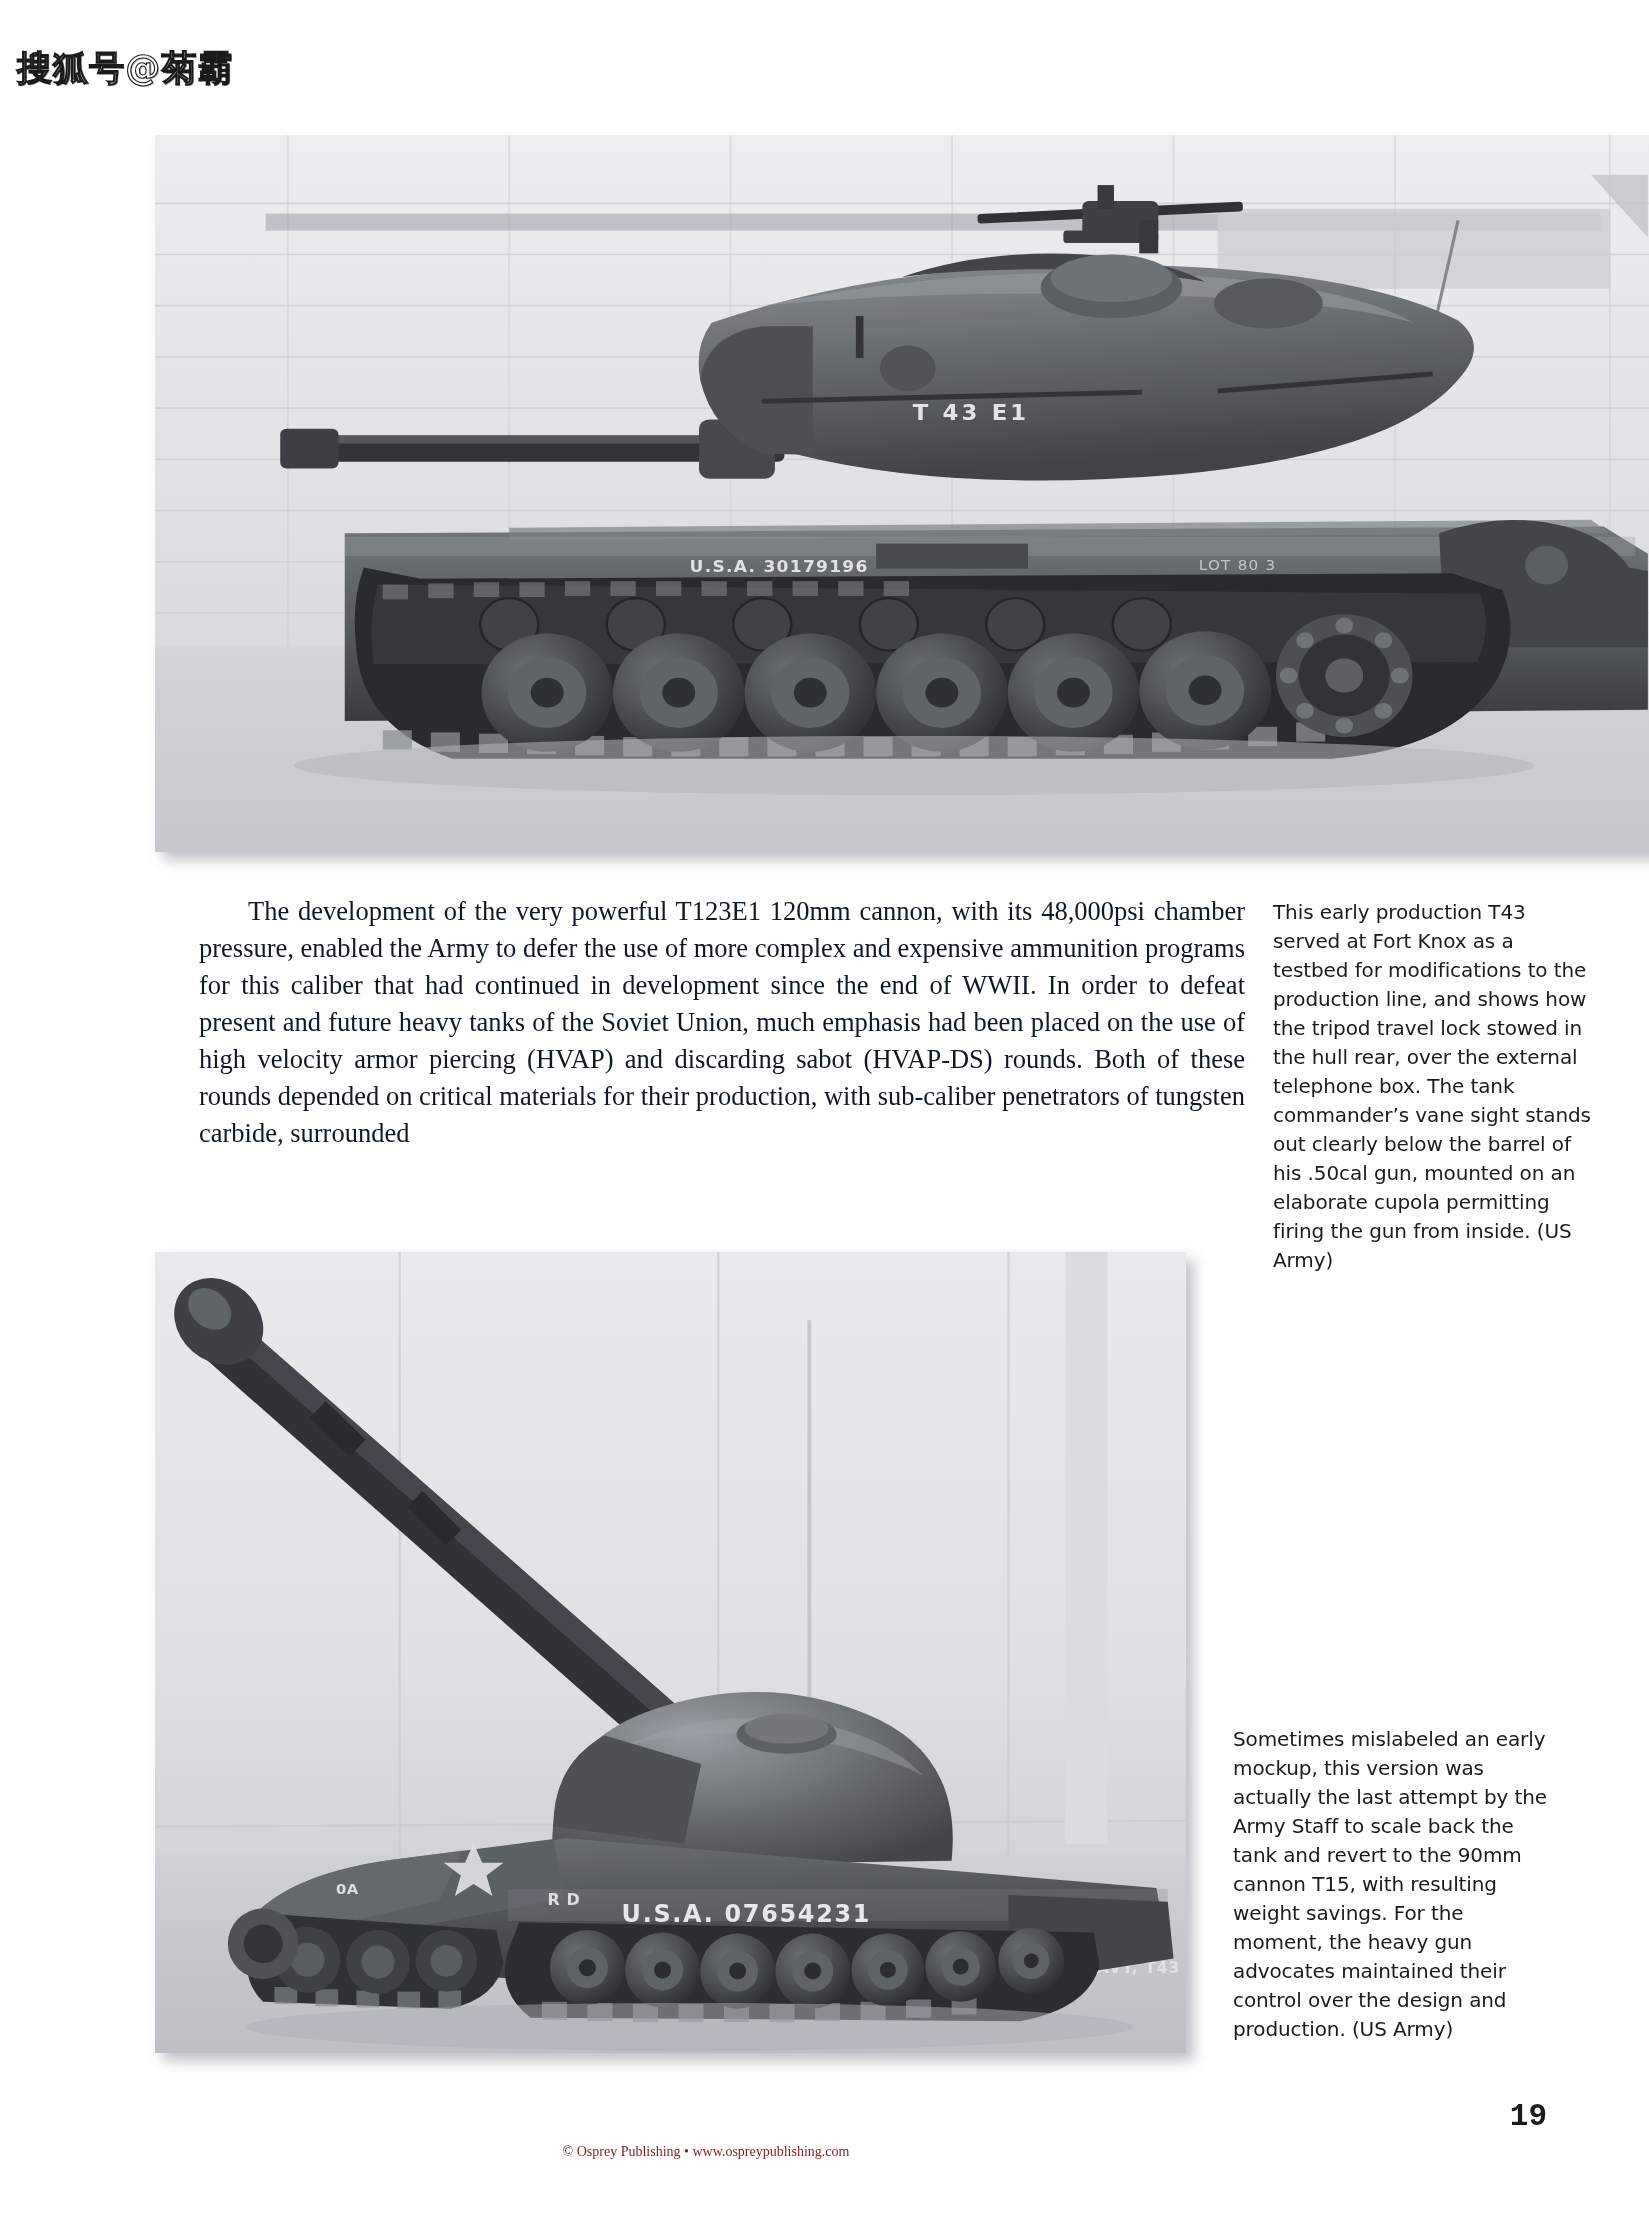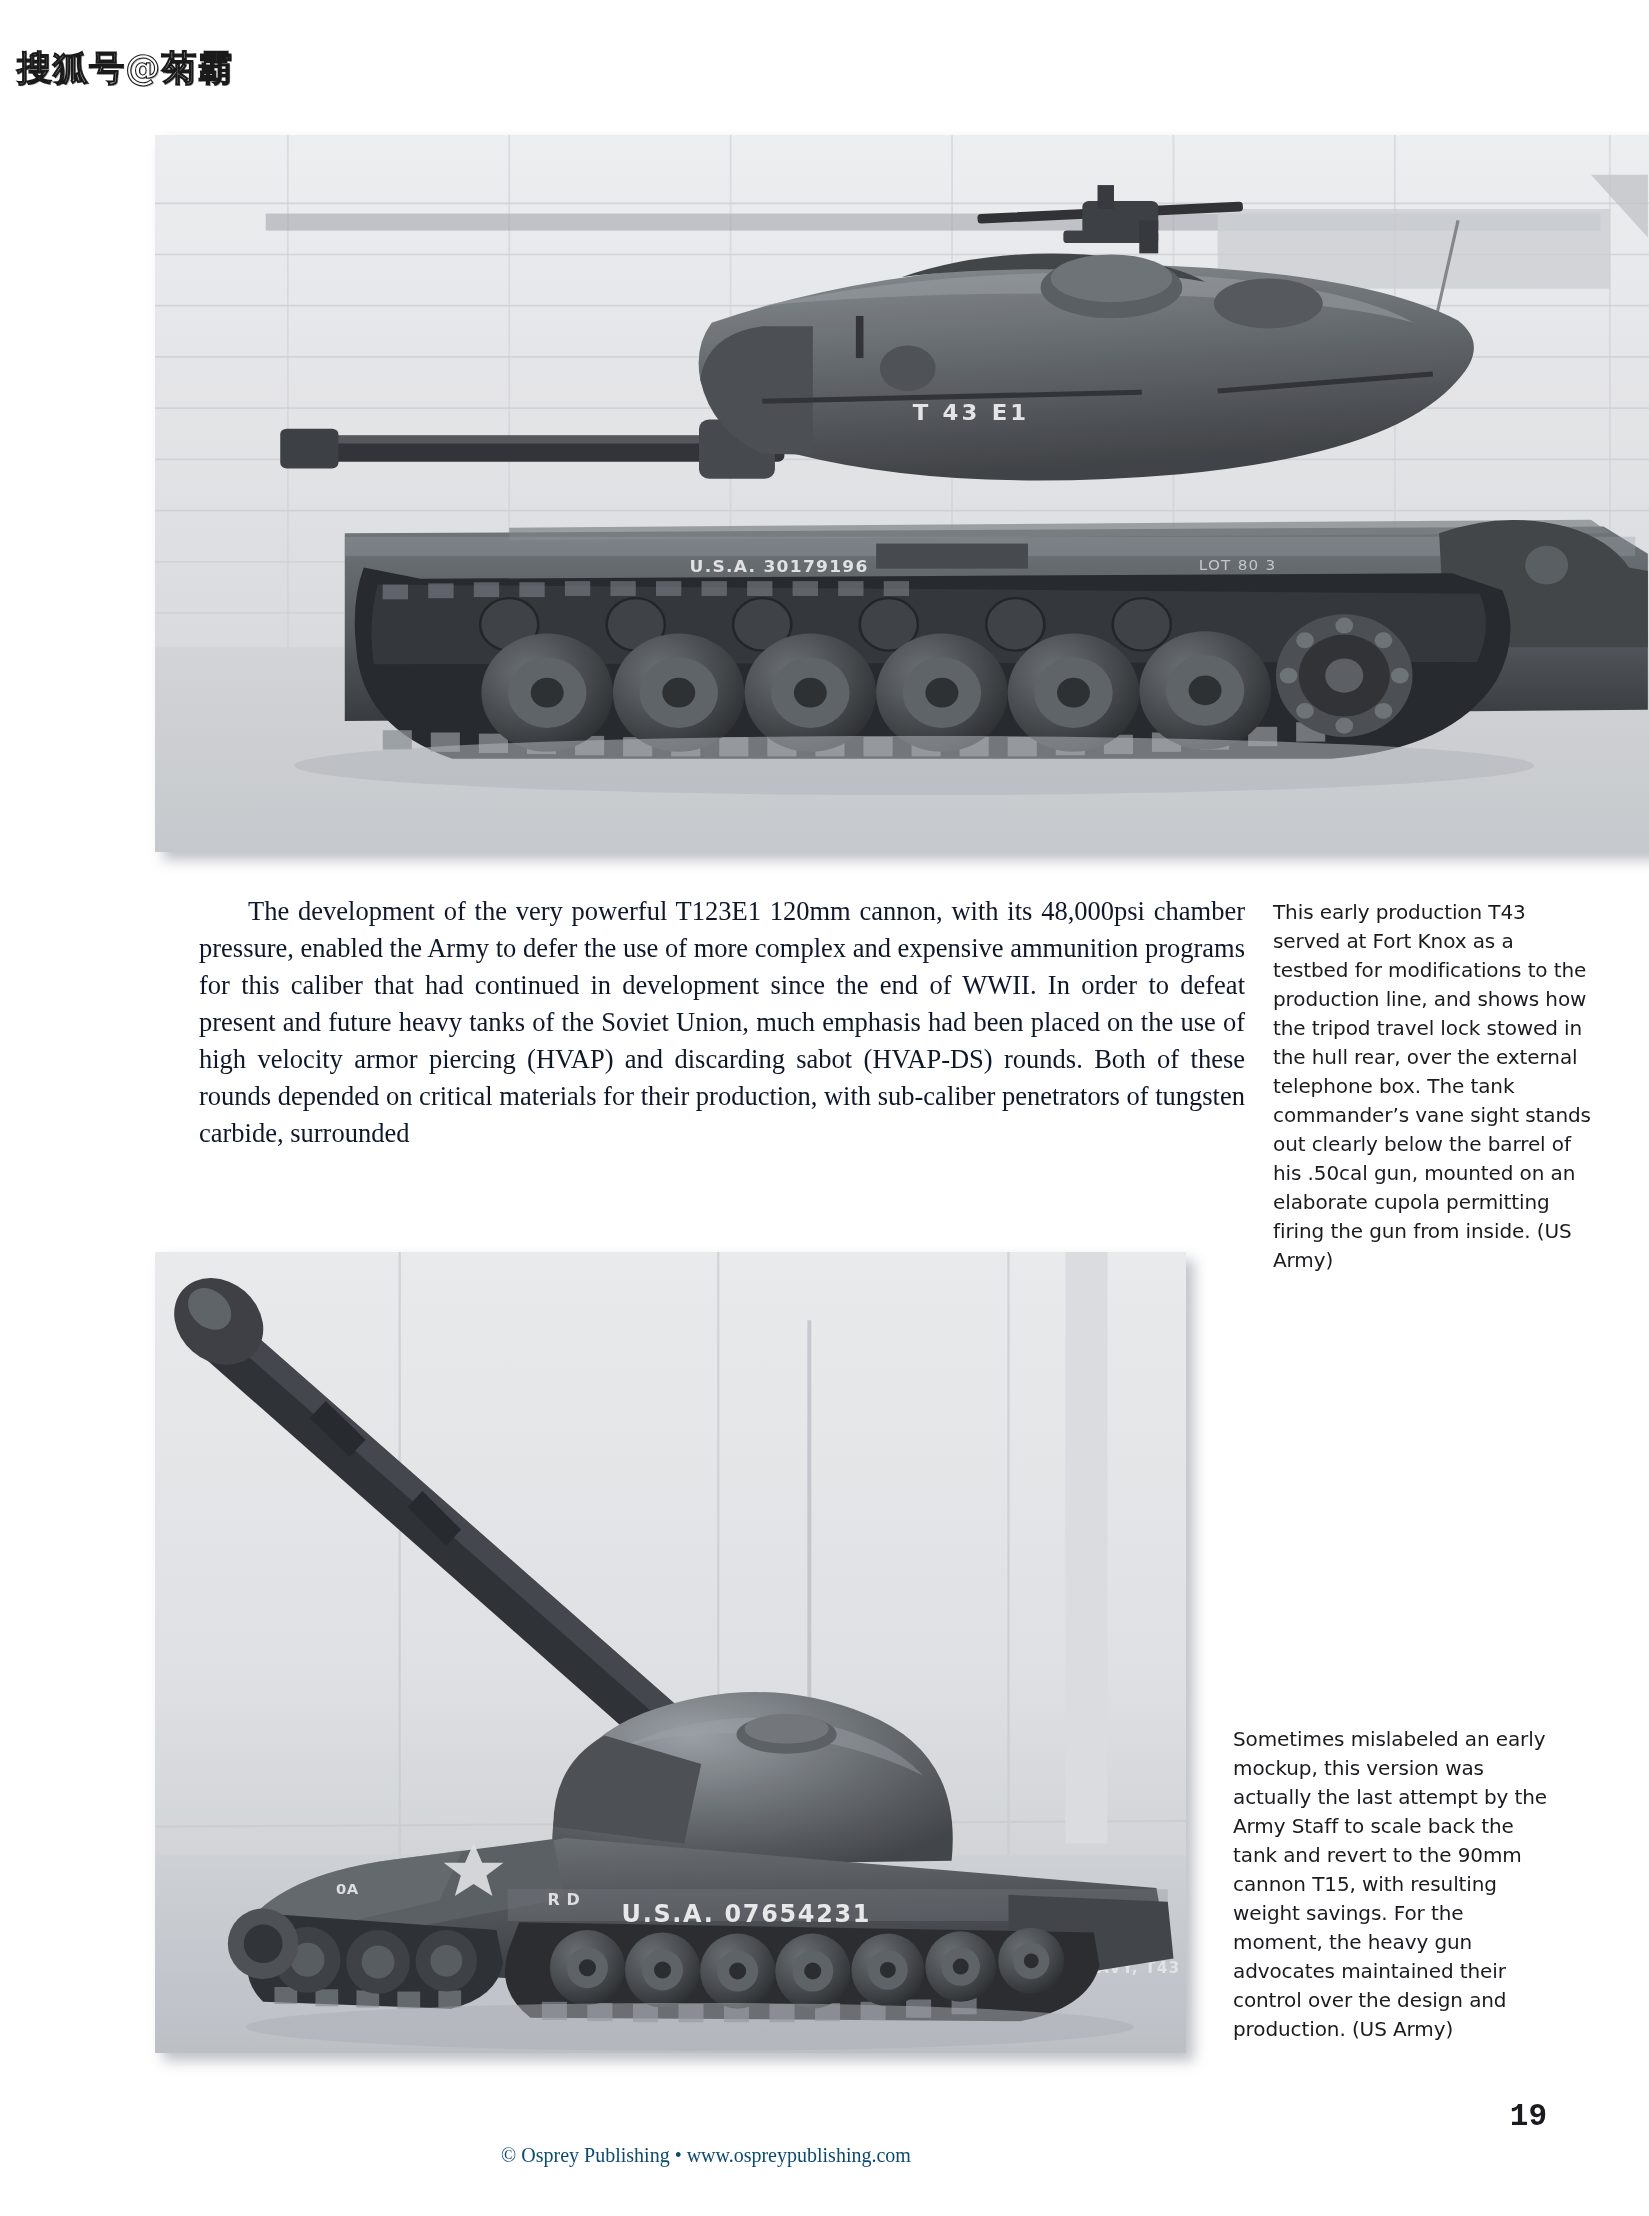--- a/index.html
+++ b/index.html
@@ -57,21 +57,21 @@
     letter-spacing:-0.1px;
   }
   #caption-top{top:898px;margin-left:40px;}
   #caption-bottom{top:1725px;}
 
   
   .footer{
     position:absolute;left:0;top:2144px;width:1412px;
     text-align:center;
     font-family:"Liberation Serif",serif;
-    font-size:20px;color:#0c4a6e;
+    font-size:14px;color:#7f1d1d;
   }
   .folio{
     position:absolute;left:1445px;top:2099px;width:102px;
     text-align:right;
     font-family:Liberation Mono, monospace;
     font-size:31px;font-weight:700;color:#1a1a1f;
   }
 </style>
 </head>
 <body>

